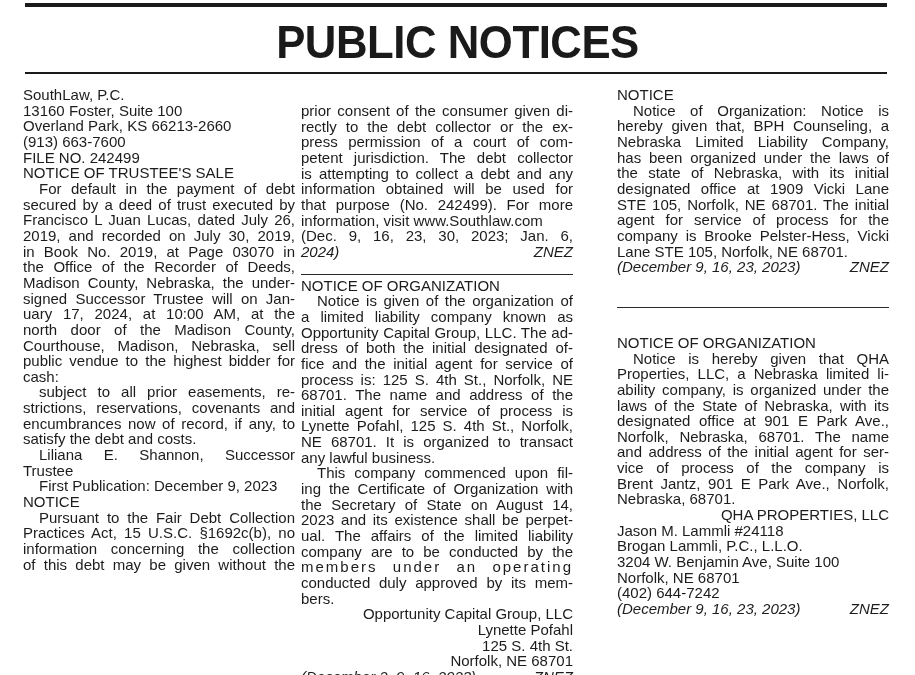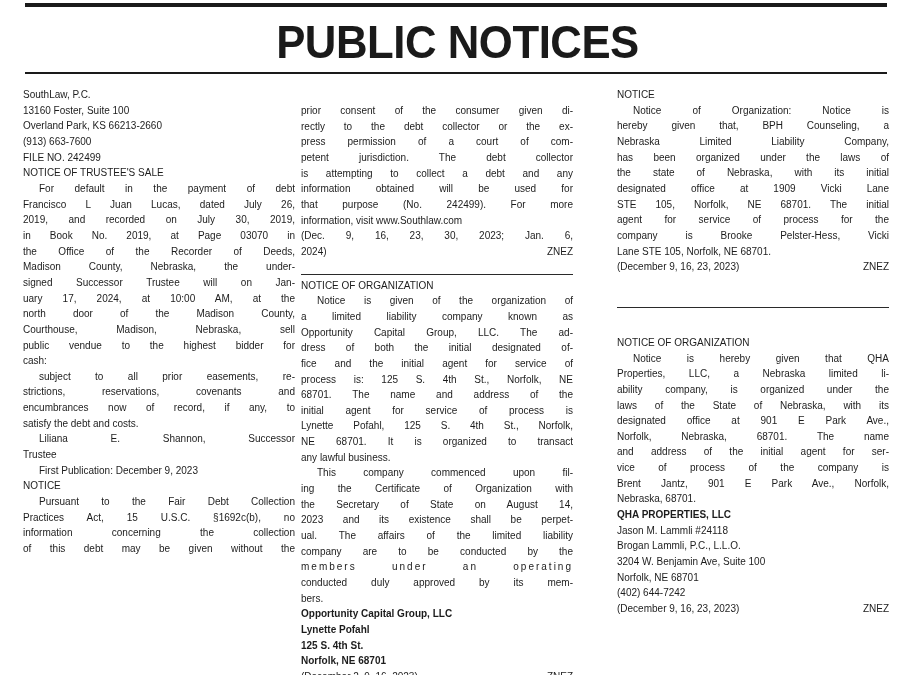--- a/index.html
+++ b/index.html
@@ -7,33 +7,33 @@
   .rule-top { position: absolute; left: 25px; width: 862px; top: 3px; height: 4px; background: #1a1a1a; }
   .rule-bottom { position: absolute; left: 25px; width: 862px; top: 72px; height: 2px; background: #1a1a1a; }
   .masthead {
     position: absolute; left: 0; width: 915px; top: 14px; text-align: center;
     font-family: "Liberation Sans", sans-serif; font-weight: bold; font-size: 47px;
     letter-spacing: -0.5px; line-height: 56px; color: #1a1a1a;
     transform: scaleX(0.93); transform-origin: center;
   }
   .col {
     position: absolute; top: 87px; width: 272px;
-    font-family: "Liberation Sans", sans-serif; font-size: 10px; line-height: 15.65px;
+    font-family: "Liberation Sans", sans-serif; font-size: 15px; line-height: 15.65px;
     color: #1c1c1c;
   }
   .c1 { left: 23px; }
   .c2 { left: 301px; margin-top: 16px; }
   .c3 { left: 617px; }
   .line { display: block; white-space: nowrap; }
   .just { text-align: justify; text-align-last: justify; white-space: normal; }
   .ind { padding-left: 16px; }
   .indent-block { padding-left: 13px; }
   .center { }
-  .right { text-align: left; font-weight: bold; }
-  .sig-row { display: flex; justify-content: space-between; }
+  .right { text-align: right; }
+  .sig-row { display: flex; justify-content: space-between; font-style: italic; }
   .hr { height: 1px; background: #2a2a2a; margin: 0; }
 </style>
 </head>
 <body>
 
 <div class="rule-top"></div>
 <div class="masthead">PUBLIC NOTICES</div>
 <div class="rule-bottom"></div>
 
 <div class="col c1">
@@ -41,20 +41,21 @@
     <div>
       <span class="line">SouthLaw, P.C.</span>
       <span class="line">13160 Foster, Suite 100</span>
       <span class="line">Overland Park, KS 66213-2660</span>
       <span class="line">(913) 663-7600</span>
       <span class="line">FILE NO. 242499</span>
     </div>
     <span class="line center">NOTICE OF TRUSTEE'S SALE</span>
     <div>
       <span class="line just ind">For default in the payment of debt</span>
+      <span class="line just">secured by a deed of trust executed by</span>
       <span class="line just">Francisco L Juan Lucas, dated July 26,</span>
       <span class="line just">2019, and recorded on July 30, 2019,</span>
       <span class="line just">in Book No. 2019, at Page 03070 in</span>
       <span class="line just">the Office of the Recorder of Deeds,</span>
       <span class="line just">Madison County, Nebraska, the under-</span>
       <span class="line just">signed Successor Trustee will on Jan-</span>
       <span class="line just">uary 17, 2024, at 10:00 AM, at the</span>
       <span class="line just">north door of the Madison County,</span>
       <span class="line just">Courthouse, Madison, Nebraska, sell</span>
       <span class="line just">public vendue to the highest bidder for</span>

